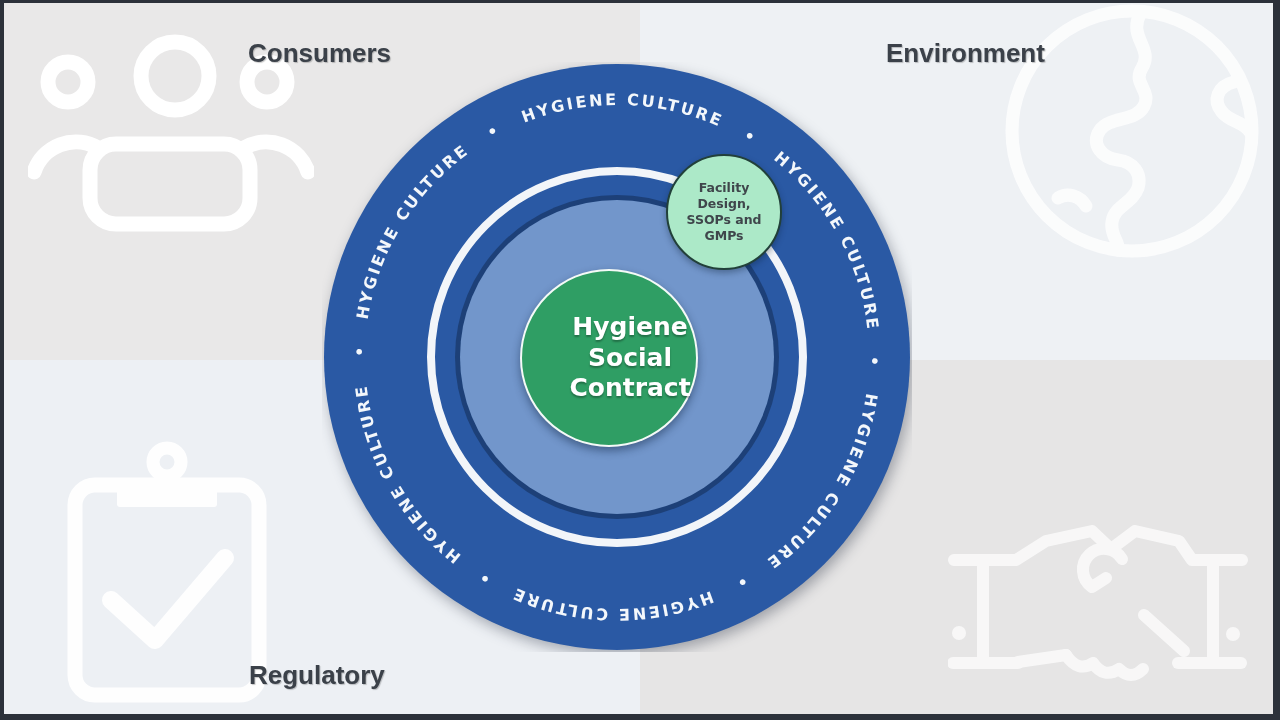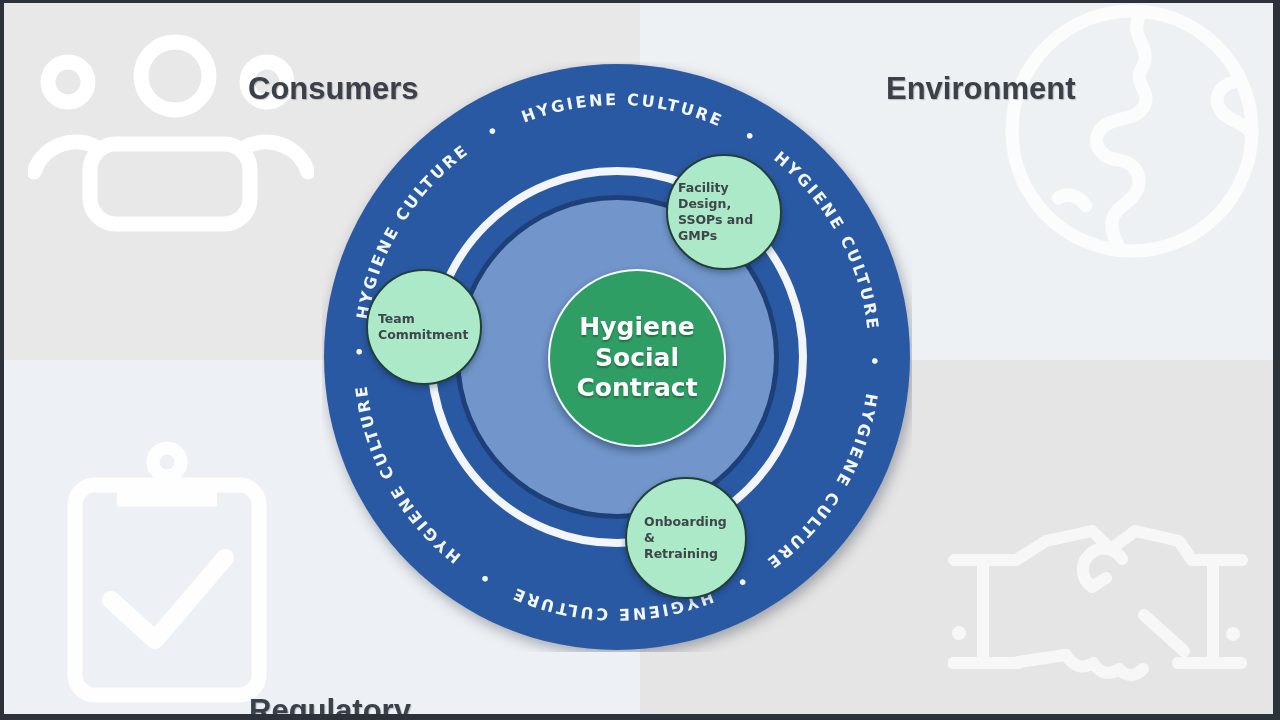--- a/index.html
+++ b/index.html
@@ -26,24 +26,23 @@
   }
   .quad{position:absolute;width:640px;height:360px;}
   .quad.tl{left:0;top:0;background:var(--bg-top-left);}
   .quad.tr{left:640px;top:0;background:var(--bg-top-right);}
   .quad.bl{left:0;top:360px;background:var(--bg-bottom-left);}
   .quad.br{left:640px;top:360px;background:var(--bg-bottom-right);}
 
   .corner-label{
     position:absolute;z-index:2;
     font-family:"Liberation Sans",sans-serif;
-    font-size:31px;font-weight:700;color:var(--label-color);
+    font-size:26px;font-weight:700;color:var(--label-color);
     text-shadow:1px 1px 1px rgba(0,0,0,0.22);
     white-space:nowrap;
-    margin-top:33px;
   }
   .lbl-consumers{left:248px;top:38px;}
   .lbl-environment{left:886px;top:38px;}
   .lbl-regulatory{left:249px;top:660px;}
   .lbl-customers{left:897px;top:663px;}
 
   .corner-icon{position:absolute;z-index:1;}
   .corner-icon svg{display:block;}
   .icon-stroke{fill:none;stroke:#ffffff;stroke-linecap:round;stroke-linejoin:round;}
   .ic-people{left:28px;top:26px;}
@@ -56,33 +55,33 @@
   .ring-text{
     font-family:"DejaVu Sans",sans-serif;font-weight:700;font-size:16px;
     letter-spacing:2px;fill:#f3f7fb;
   }
 
   .node{
     position:absolute;z-index:5;border-radius:50%;
     background:var(--node-green);border:2px solid var(--node-border);
     box-shadow:0 3px 6px rgba(10,25,45,0.35);
     display:flex;align-items:center;justify-content:center;
-    text-align:left;box-sizing:border-box;
+    text-align:center;box-sizing:border-box;
     font-size:12.5px;font-weight:700;line-height:1.3;color:var(--node-text);
   }
   .node-facility{left:666px;top:154px;width:116px;height:116px;padding:0 10px;}
   .node-team{left:366px;top:269px;width:116px;height:116px;padding:0 10px;}
   .node-onboarding{left:625px;top:477px;width:122px;height:122px;padding:0 17px;}
 
   .center-circle{
-    position:absolute;z-index:6;left:548px;top:269px;width:178px;height:178px;
+    position:absolute;z-index:6;left:520px;top:269px;width:178px;height:178px;
     border-radius:50%;background:var(--center-green);
     border:2.5px solid rgba(255,255,255,0.95);box-sizing:border-box;
     box-shadow:0 4px 9px rgba(10,30,60,0.45);
-    display:flex;align-items:center;justify-content:center;text-align:center;
+    display:flex;align-items:center;justify-content:flex-end;text-align:center;
   }
   .center-title{
     width:132px;color:#ffffff;font-size:25px;font-weight:700;line-height:1.22;
     text-shadow:0 1.5px 2px rgba(0,0,0,0.3);
   }
 
   .frame{
     position:absolute;z-index:10;left:0;top:0;right:0;bottom:0;
     border-style:solid;border-color:var(--frame-border);
     border-width:3px 7px 6px 4px;pointer-events:none;
@@ -165,25 +164,19 @@
     <circle cx="295" cy="295" r="162" fill="var(--inner-rim)"></circle>
     <circle cx="295" cy="295" r="157" fill="var(--inner-blue)"></circle>
     <text class="ring-text" xml:space="preserve">
       <textPath href="#ringPath" startOffset="0" textLength="1580" lengthAdjust="spacing">•&nbsp;&nbsp;&nbsp;HYGIENE CULTURE&nbsp;&nbsp;&nbsp;•&nbsp;&nbsp;&nbsp;HYGIENE CULTURE&nbsp;&nbsp;&nbsp;•&nbsp;&nbsp;&nbsp;HYGIENE CULTURE&nbsp;&nbsp;&nbsp;•&nbsp;&nbsp;&nbsp;HYGIENE CULTURE&nbsp;&nbsp;&nbsp;•&nbsp;&nbsp;&nbsp;HYGIENE CULTURE&nbsp;&nbsp;&nbsp;•&nbsp;&nbsp;&nbsp;HYGIENE CULTURE&nbsp;&nbsp;&nbsp;</textPath>
     </text>
   </svg>
 
   <div class="node node-facility">
     <span>Facility Design, SSOPs and GMPs</span>
   </div>
-  <div class="node node-team">
-    <span>Team Commitment</span>
-  </div>
-  <div class="node node-onboarding">
-    <span>Onboarding &amp; Retraining</span>
-  </div>
 
   <div class="center-circle">
     <div class="center-title">Hygiene Social Contract</div>
   </div>
 
   <div class="frame"></div>
 </div>
 
 </body></html>

